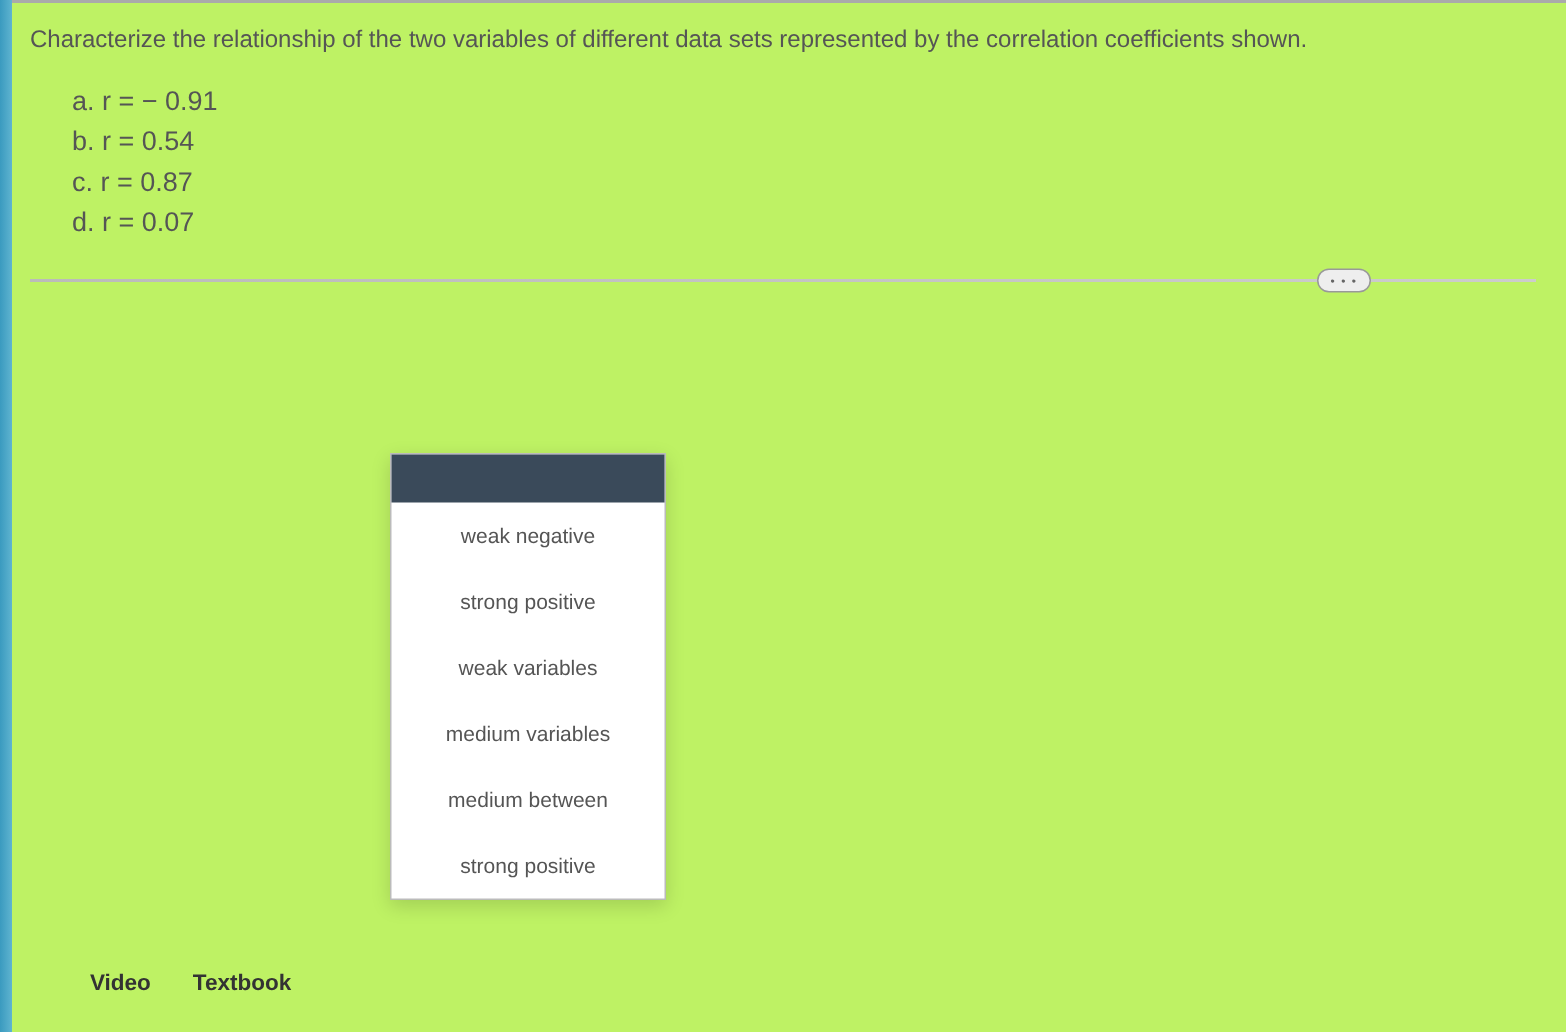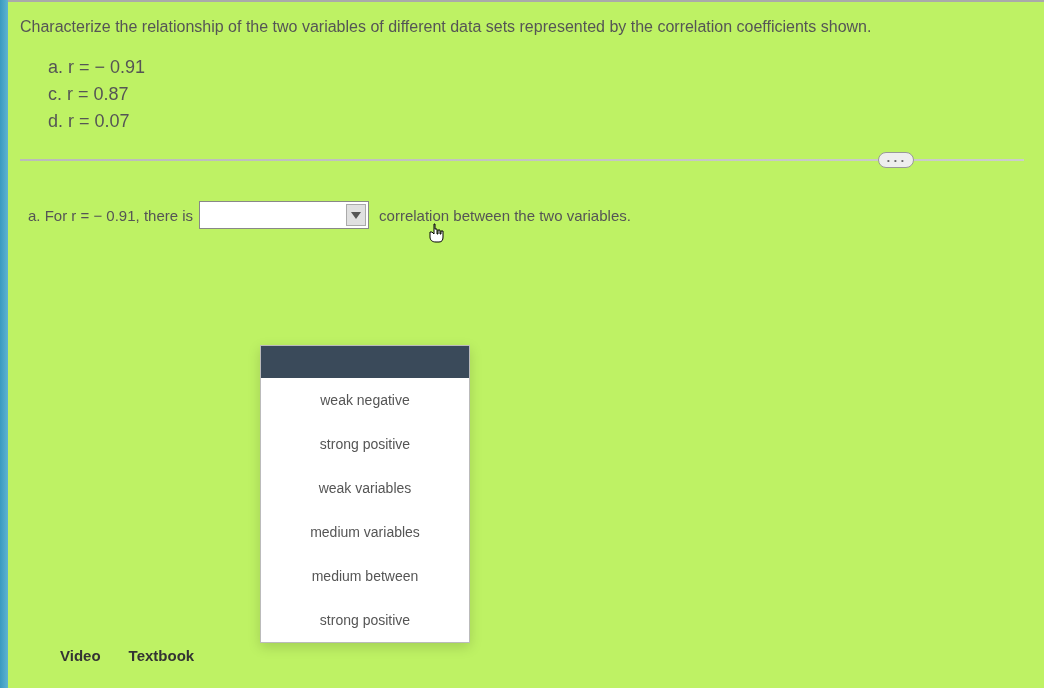--- a/index.html
+++ b/index.html
@@ -105,26 +105,25 @@
       top: 20px;
       width: 24px;
       height: 24px;
       pointer-events: none;
       z-index: 20;
     }
     .dropdown-menu {
       position: absolute;
       left: 260px;
       top: 302px;
-      width: 210px;
+      width: 184px;
       background: #fff;
       border: 1px solid #bbb;
       box-shadow: 0 4px 12px rgba(0,0,0,0.15);
       z-index: 10;
-      margin-top: 43px;
     }
     .dropdown-item {
       padding: 14px 18px;
       font-size: 14px;
       color: #555;
       cursor: pointer;
       text-align: center;
     }
     .dropdown-item.selected {
       background: #3a4a5a;
@@ -157,45 +156,29 @@
 </head>
 <body>
 
 <div class="left-edge"></div>
 
 <div class="container">
   <div class="question-text">Characterize the relationship of the two variables of different data sets represented by the correlation coefficients shown.</div>
 
   <div class="options-list">
     <div class="option-item">a. r = − 0.91</div>
+    <div class="option-item">b. r = 0.54</div>
     <div class="option-item">c. r = 0.87</div>
     <div class="option-item">d. r = 0.07</div>
   </div>
 
   <div class="divider">
     <div class="divider-knob">• • •</div>
   </div>
 
-  <div class="fill-in-row">
-    <span class="prompt-label">a. For r = − 0.91, there is</span>
-    <div class="select-box">
-      <div class="select-arrow">
-        <svg viewBox="0 0 10 10">
-            <polygon points="0,2 10,2 5,9" fill="#555"></polygon>
-          </svg>
-      </div>
-    </div>
-    <span class="after-text">correlation between the two variables.</span>
-
-    <div class="cursor-icon">
-      <svg viewBox="0 0 24 24">
-        <path d="M9 3 L9 13 L7 11 L5 11 L5 16 C5 19 7 21 11 21 L14 21 C17 21 18 19 18 16 L18 10 L16 10 L16 13 L15 13 L15 9 L13 9 L13 13 L12 13 L12 8 L10 8 L10 3 Z" fill="#fff" stroke="#000" stroke-width="1"></path>
-      </svg>
-    </div>
-  </div>
 </div>
 
 <div class="dropdown-menu">
   <div class="dropdown-item selected"></div>
   <div class="dropdown-item">weak negative</div>
   <div class="dropdown-item">strong positive</div>
   <div class="dropdown-item">weak variables</div>
   <div class="dropdown-item">medium variables</div>
   <div class="dropdown-item">medium between</div>
   <div class="dropdown-item">strong positive</div>

